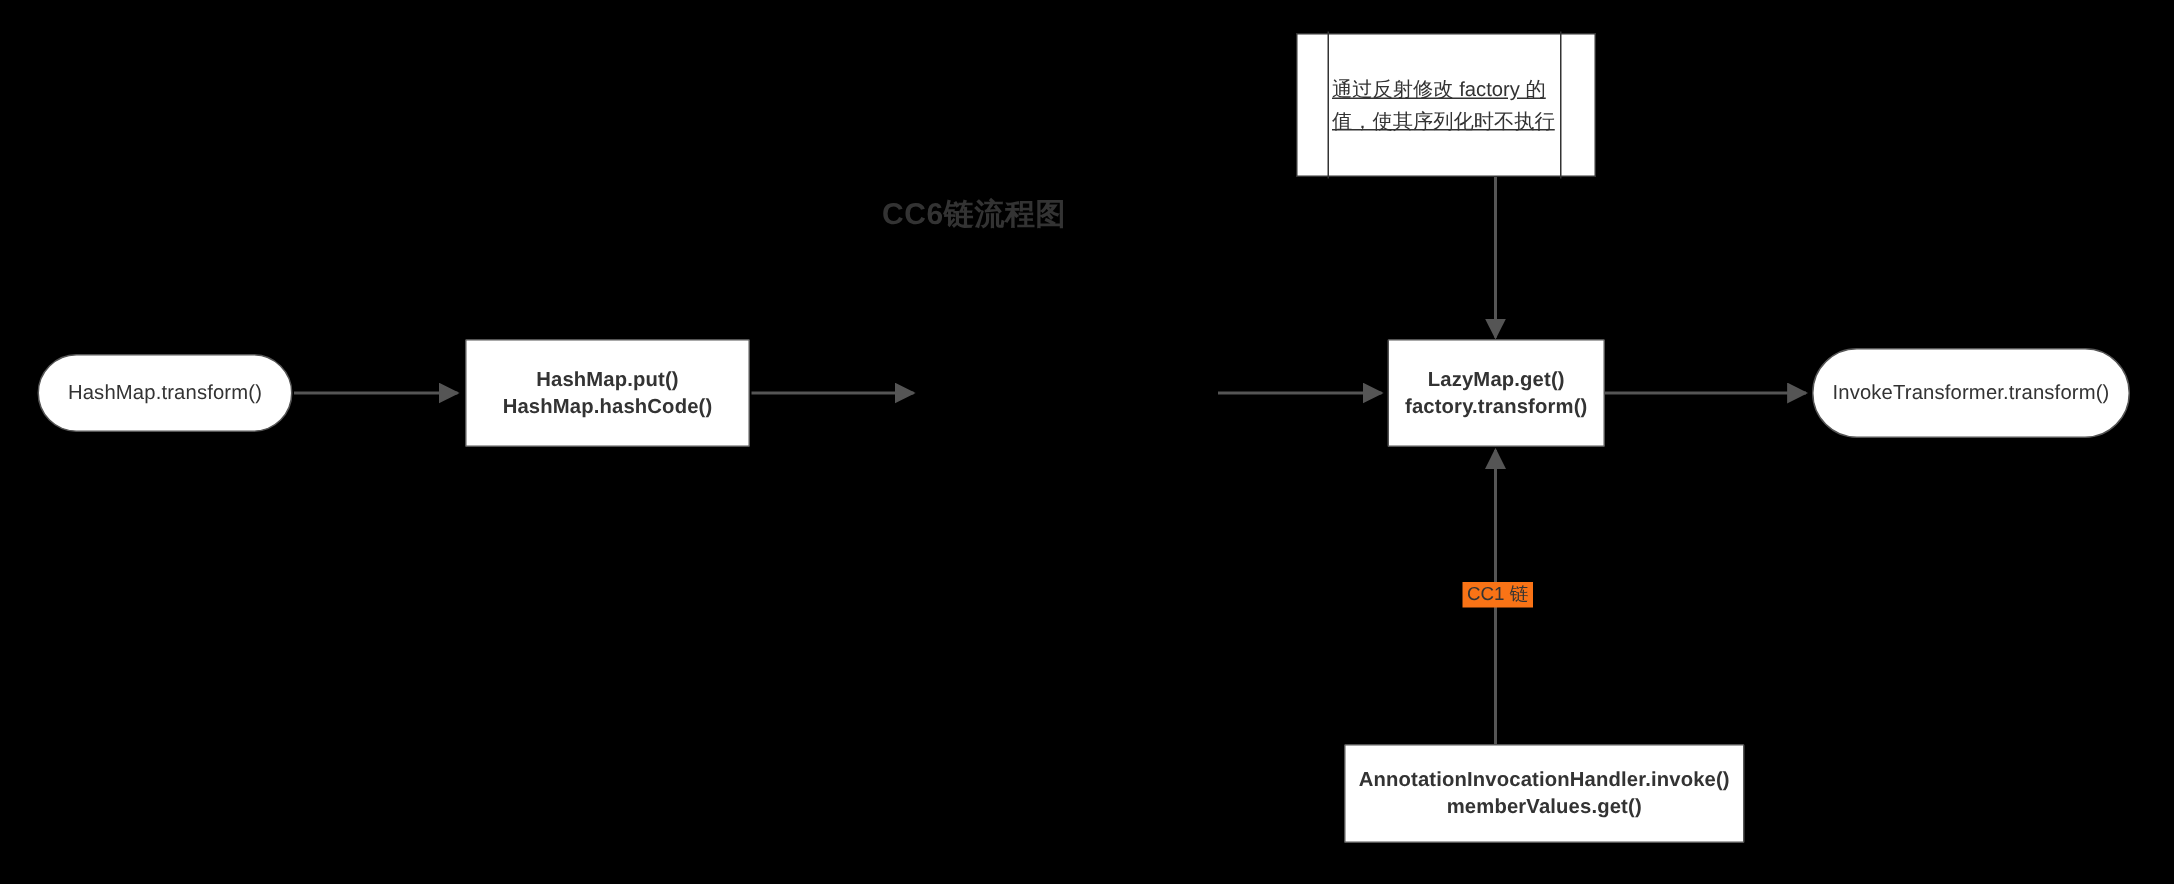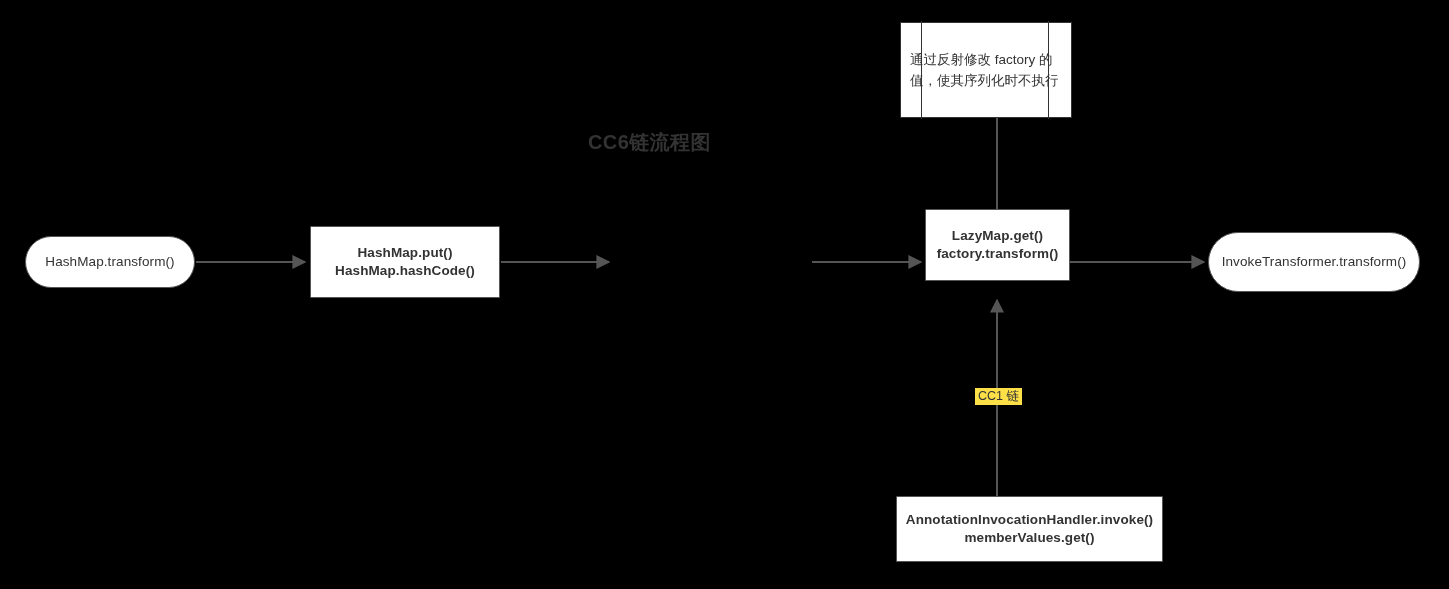--- a/index.html
+++ b/index.html
@@ -82,21 +82,21 @@
   .title {
     position: absolute;
     color: #333333;
     font-size: 20px;
     font-weight: bold;
     letter-spacing: 0.4px;
     white-space: nowrap;
   }
   .edge-label {
     position: absolute;
-    background: #fde047;
+    background: #f97316;
     color: #333333;
     font-size: 12.5px;
     line-height: 15px;
     padding: 1px 3px;
     white-space: nowrap;
     border: 0;
   }
 </style>
 </head>
 <body>
@@ -118,37 +118,37 @@
 
     <line x1="1070" y1="262" x2="1204" y2="262" stroke="#555555" stroke-width="2" marker-end="url(#arrow)"></line>
 
     <line x1="997" y1="118" x2="997" y2="225" stroke="#555555" stroke-width="2" marker-end="url(#arrow)"></line>
 
     <line x1="997" y1="496" x2="997" y2="300" stroke="#555555" stroke-width="2" marker-end="url(#arrow)"></line>
   </svg>
 
   <div class="title" style="left:588px; top:129px;">CC6链流程图</div>
 
-  <div class="note" style="left:900px; top:22px; width:172px; height:96px;">
+  <div class="note" style="left:864px; top:22px; width:200px; height:96px;text-decoration:underline;">
     <span class="rule left"></span>
     <span class="rule right"></span>
     <span class="note-text">通过反射修改 factory 的值，使其序列化时不执行</span>
   </div>
 
   <div class="node stadium" style="left:25px; top:236px; width:170px; height:52px;">
     <span class="node-label">HashMap.transform()</span>
   </div>
 
   <div class="node rect" style="left:310px; top:226px; width:190px; height:72px;">
     <span class="node-label">HashMap.put()
 HashMap.hashCode()</span>
   </div>
 
 
-  <div class="node rect" style="left:925px; top:209px; width:145px; height:72px;">
+  <div class="node rect" style="left:925px; top:226px; width:145px; height:72px;">
     <span class="node-label">LazyMap.get()
 factory.transform()</span>
   </div>
 
   <div class="node stadium" style="left:1208px; top:232px; width:212px; height:60px;">
     <span class="node-label">InvokeTransformer.transform()</span>
   </div>
 
   <div class="node rect" style="left:896px; top:496px; width:267px; height:66px;">
     <span class="node-label">AnnotationInvocationHandler.invoke()

